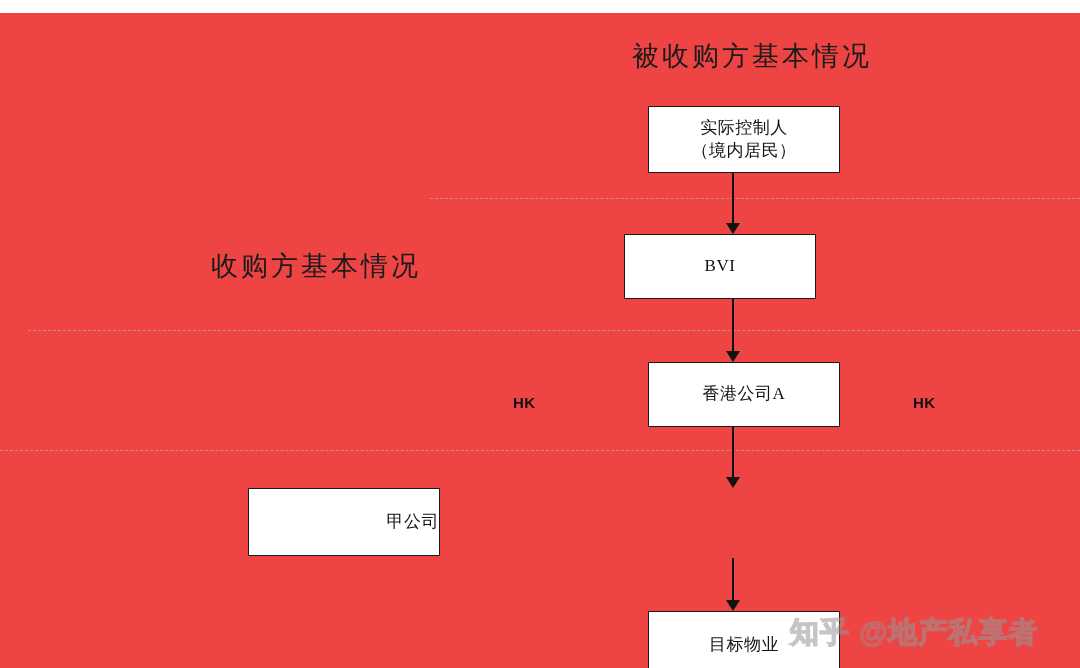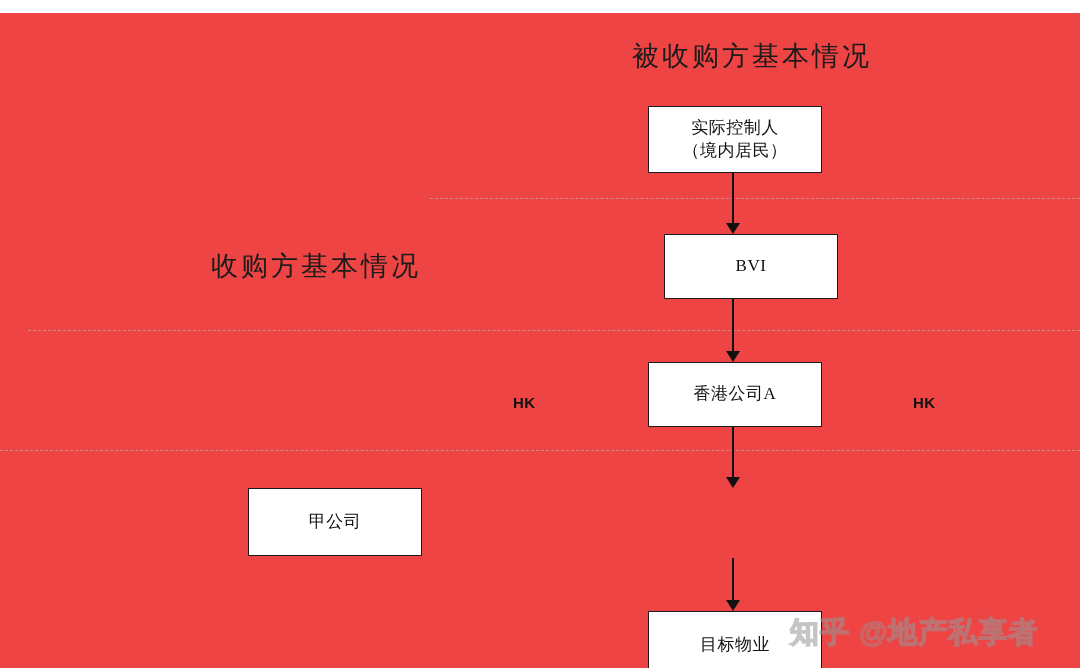--- a/index.html
+++ b/index.html
@@ -41,43 +41,43 @@
     opacity: 0.95;
   }
   #divider-1 { left: 430px; top: 185px; width: 650px; }
   #divider-2 { left: 28px;  top: 317px; width: 1052px; }
   #divider-3 { left: 0px;   top: 437px; width: 1080px; }
 
   
   .node {
     position: absolute;
     box-sizing: border-box;
-    width: 174px;
+    width: 192px;
     background: #ffffff;
     border: 1.8px solid #1a1a1a;
     display: flex;
     align-items: center;
     justify-content: center;
     text-align: center;
     font-family: "Liberation Serif", "DejaVu Serif", serif;
     font-size: 17px;
     line-height: 1.35;
     color: #111111;
     letter-spacing: 0.5px;
   }
   .node .line { display: block; white-space: nowrap; }
 
   #node-controller { left: 648px; top: 93px;  height: 67px; }
-  #node-bvi        { left: 664px; top: 221px; height: 65px; }
+  #node-bvi        { left: 624px; top: 221px; height: 65px; }
   #node-hka        { left: 648px; top: 349px; height: 65px; }
   #node-wfoe       { left: 648px; top: 475px; height: 70px; }
   #node-property   { left: 648px; top: 598px; height: 68px; }
 
   #node-yi  { left: 248px; top: 349px; height: 65px; }
-  #node-jia { left: 248px; top: 475px; height: 68px; }
+  #node-jia { left: 248px; top: 475px; height: 68px; justify-content: flex-end; }
 
   
   .connector {
     position: absolute;
     left: 725px;
     width: 16px;
   }
   .connector .stem {
     position: absolute;
     left: 7px;

